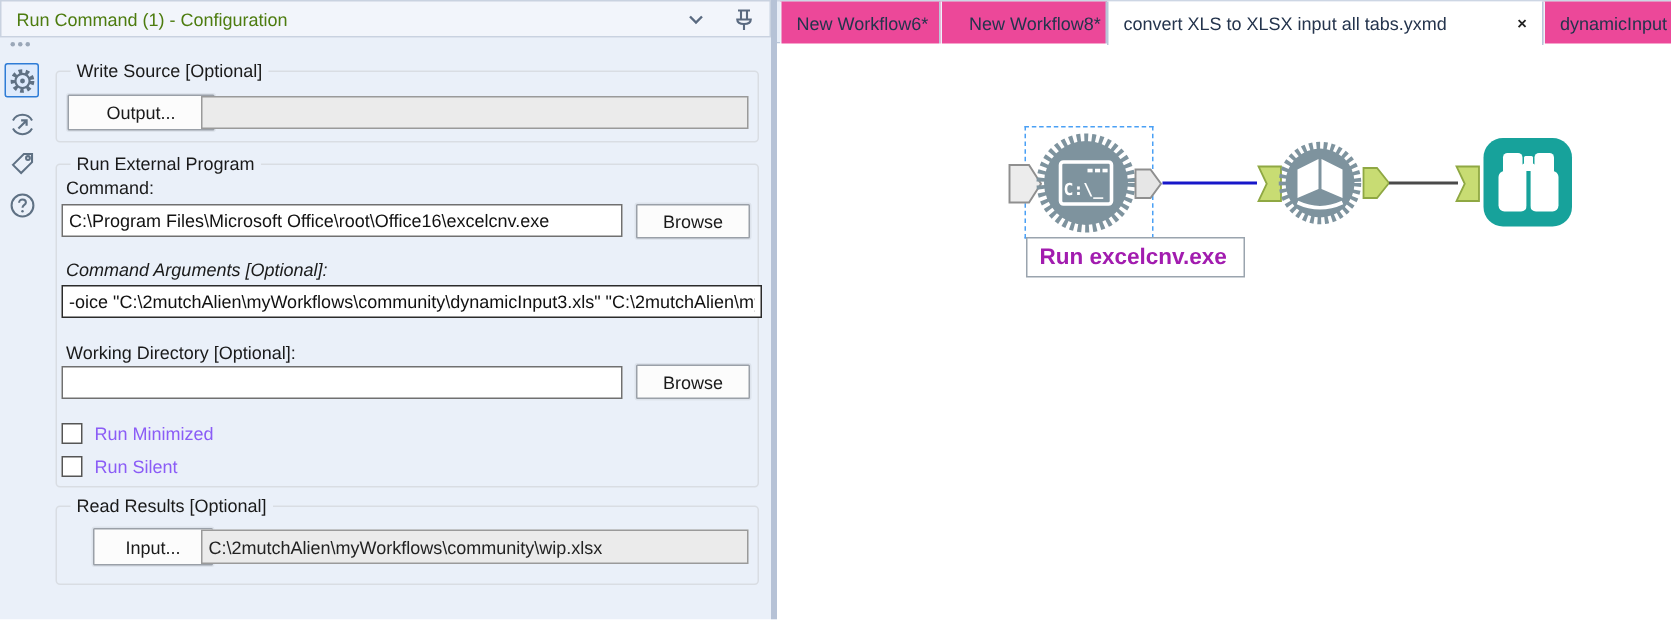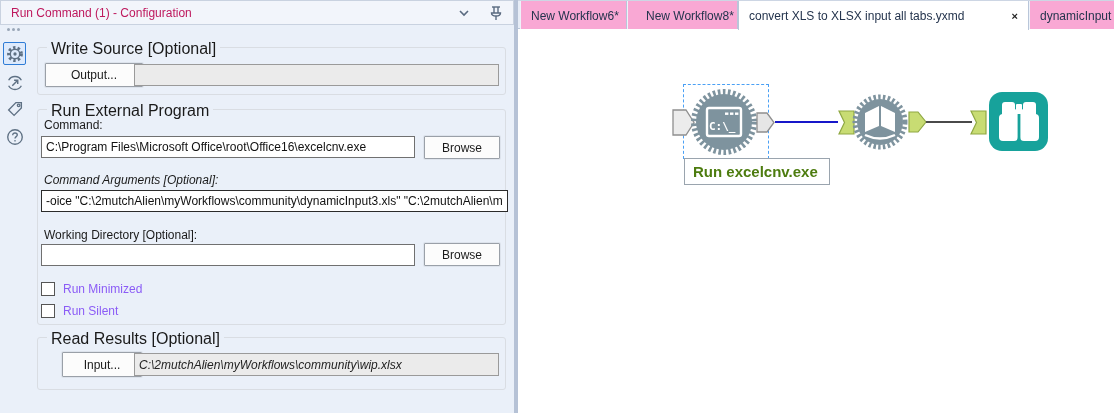--- a/index.html
+++ b/index.html
@@ -14,69 +14,69 @@
   
   .config-panel {
     position:absolute; left:0; top:0; width:518px; height:413px;
     background:#eaf0f9; border-right:4px solid #b6c2d6;
   }
   .panel-titlebar {
     position:absolute; left:0; top:0; width:514px; height:25px;
     background:#f2f5fb; border:1px solid #c9d2e0;
   }
   .panel-title {
-    position:absolute; left:10px; top:5px; font-size:12px; color:#be185d; white-space:nowrap;
+    position:absolute; left:10px; top:5px; font-size:12px; color:#4d7c0f; white-space:nowrap;
   }
   .titlebar-icons { position:absolute; right:8px; top:3px; display:flex; gap:14px; align-items:center; }
   .tb-icon { width:18px; height:18px; color:#5a6a80; cursor:pointer; }
 
   
   .icon-strip { position:absolute; left:0; top:25px; width:28px; height:388px; }
   .strip-dots { position:absolute; left:7px; top:3px; display:flex; gap:2px; }
   .strip-dots i { width:3px; height:3px; border-radius:50%; background:#9aa7b8; display:block; }
   .strip-btn { position:absolute; left:3px; width:23px; height:23px; display:flex; align-items:center; justify-content:center; color:#5f7184; }
   .strip-btn.selected { border:1px solid #2e7cd6; background:#ddeafc; border-radius:2px; }
 
   
   .groupbox {
     position:absolute; left:37px; width:469px;
     border:1px solid #d9dde3; border-radius:3px;
   }
   .gb-legend {
     position:absolute; top:-8px; left:9px; padding:0 4px;
-    background:#eaf0f9; font-size:16px; color:#1a1a1a; white-space:nowrap;
+    background:#eaf0f9; font-size:12px; color:#1a1a1a; white-space:nowrap;
   }
   .fld-label { position:absolute; font-size:12px; color:#1a1a1a; white-space:nowrap; }
 
   .win-btn {
     position:absolute; background:#fcfcfc; border:1px solid #9aa0a8; border-radius:1px;
     font-size:12px; color:#1a1a1a; font-family:"Liberation Sans",sans-serif;
     display:flex; align-items:center; justify-content:center; cursor:pointer;
     box-shadow:0 0 0 1px #dde3ec;
   }
   .win-input {
     position:absolute; background:#fff; border:1px solid #707070;
     font-size:12px; color:#111; padding:2px 4px; font-family:"Liberation Sans",sans-serif;
   }
   .win-input.focused { border-color:#2b2b2b; }
-  .win-input.disabled { background:#ebebeb; border-color:#9a9a9a; color:#222;font-style:italic; }
+  .win-input.disabled { background:#ebebeb; border-color:#9a9a9a; color:#222; }
 
   .checkbox-row { position:absolute; left:41px; display:flex; align-items:center; gap:8px; }
   .checkbox { width:14px; height:14px; background:#fff; border:1px solid #555; cursor:pointer; }
   .checkbox-label { font-size:12px; color:#8b5cf6; }
 
   
   .tabbar {
     position:absolute; left:518px; top:0; width:596px; height:29px;
     background:#e7edf7; border-bottom:1px solid #b9c6d9; border-top:1px solid #cdd6e4;
     display:flex; padding-left:2px;
   }
   .tab {
     height:30px; display:flex; align-items:center; justify-content:space-between;
-    padding:0 10px; font-size:12px; color:#24344d; background:#f9a8d4;
+    padding:0 10px; font-size:12px; color:#24344d; background:#ec4899;
     border-right:1px solid #b9c6d9; border-left:1px solid #eef3fa;
     cursor:pointer; white-space:nowrap; overflow:hidden;
   }
   .tab.active { background:#fff; height:29px; margin-bottom:-1px; z-index:2; border-left:1px solid #b9c6d9; }
   .tab .tab-x { font-size:11px; color:#222; margin-left:14px; cursor:pointer; font-weight:bold; }
   .tab.last { flex:1; border-right:none; }
 
   
   .canvas { position:absolute; left:518px; top:29px; width:596px; height:384px; background:#fff; }
   .selection-rect {
@@ -84,21 +84,21 @@
     border:1px dashed #4aa0f5;
   }
   .tool { position:absolute; cursor:pointer; }
   .anchor { position:absolute; }
   .conn { position:absolute; height:2px; cursor:pointer; }
   .conn.blue { background:#1717c9; }
   .conn.gray { background:#4a4a4a; }
   .tool-annotation {
     position:absolute; left:166px; top:129px; width:146px; height:27px;
     background:#fff; border:1px solid #9aa4ae; font-weight:bold; font-size:15px;
-    color:#4d7c0f; line-height:25px; padding-left:8px; white-space:nowrap; overflow:hidden;
+    color:#a21caf; line-height:25px; padding-left:8px; white-space:nowrap; overflow:hidden;
   }
 </style>
 </head>
 <body>
 
 <div class="app">
 
   <div class="config-panel">
 
     <div class="panel-titlebar">

